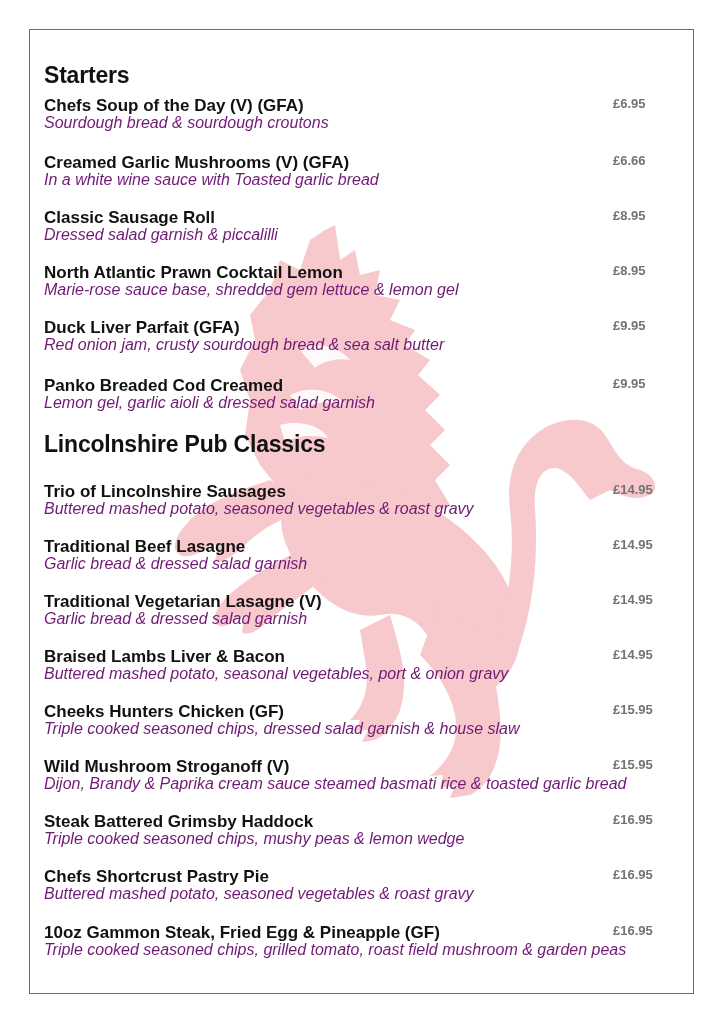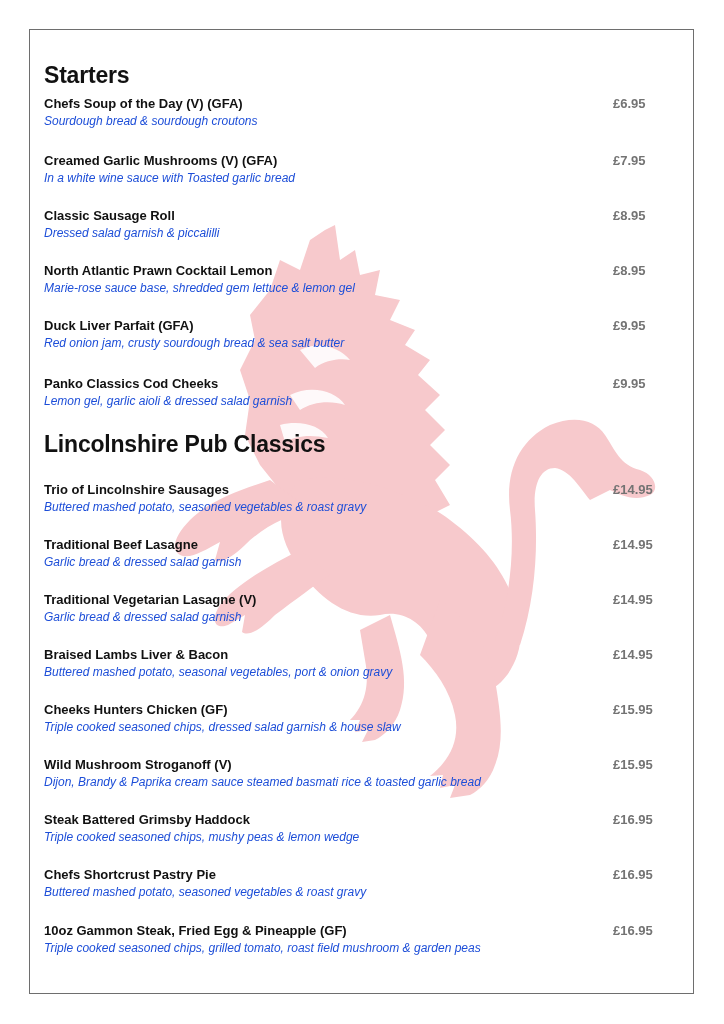--- a/index.html
+++ b/index.html
@@ -54,31 +54,31 @@
     .menu-item {
       position: absolute;
       left: 0;
       width: 620px;
     }
     .item-name {
       position: absolute;
       left: 0;
       top: 0;
       font-weight: bold;
-      font-size: 13px;
+      font-size: 17px;
       color: #111;
       white-space: nowrap;
     }
     .item-desc {
       position: absolute;
       left: 0;
       top: 18px;
       font-style: italic;
-      font-size: 12px;
-      color: #1d4ed8;
+      font-size: 16px;
+      color: #701a75;
       white-space: nowrap;
       text-align: center;
     }
     .item-price {
       position: absolute;
       left: 569px;
       top: 0;
       font-weight: bold;
       font-size: 13px;
       color: #737373;
@@ -123,21 +123,21 @@
 
   <div class="menu-item" style="top:96px;">
     <div class="item-name">Chefs Soup of the Day (V) (GFA)</div>
     <div class="item-desc">Sourdough bread &amp; sourdough croutons</div>
     <div class="item-price">£6.95</div>
   </div>
 
   <div class="menu-item" style="top:153px;">
     <div class="item-name">Creamed Garlic Mushrooms (V) (GFA)</div>
     <div class="item-desc">In a white wine sauce with Toasted garlic bread</div>
-    <div class="item-price">£7.95</div>
+    <div class="item-price">£6.66</div>
   </div>
 
   <div class="menu-item" style="top:208px;">
     <div class="item-name">Classic Sausage Roll</div>
     <div class="item-desc">Dressed salad garnish &amp; piccalilli</div>
     <div class="item-price">£8.95</div>
   </div>
 
   <div class="menu-item" style="top:263px;">
     <div class="item-name">North Atlantic Prawn Cocktail Lemon</div>
@@ -145,21 +145,21 @@
     <div class="item-price">£8.95</div>
   </div>
 
   <div class="menu-item" style="top:318px;">
     <div class="item-name">Duck Liver Parfait (GFA)</div>
     <div class="item-desc">Red onion jam, crusty sourdough bread &amp; sea salt butter</div>
     <div class="item-price">£9.95</div>
   </div>
 
   <div class="menu-item" style="top:376px;">
-    <div class="item-name">Panko Classics Cod Cheeks</div>
+    <div class="item-name">Panko Breaded Cod Creamed</div>
     <div class="item-desc">Lemon gel, garlic aioli &amp; dressed salad garnish</div>
     <div class="item-price">£9.95</div>
   </div>
 
   <div class="section-title" style="top:431px;">Lincolnshire Pub Classics</div>
 
   <div class="menu-item" style="top:482px;">
     <div class="item-name">Trio of Lincolnshire Sausages</div>
     <div class="item-desc">Buttered mashed potato, seasoned vegetables &amp; roast gravy</div>
     <div class="item-price">£14.95</div>

